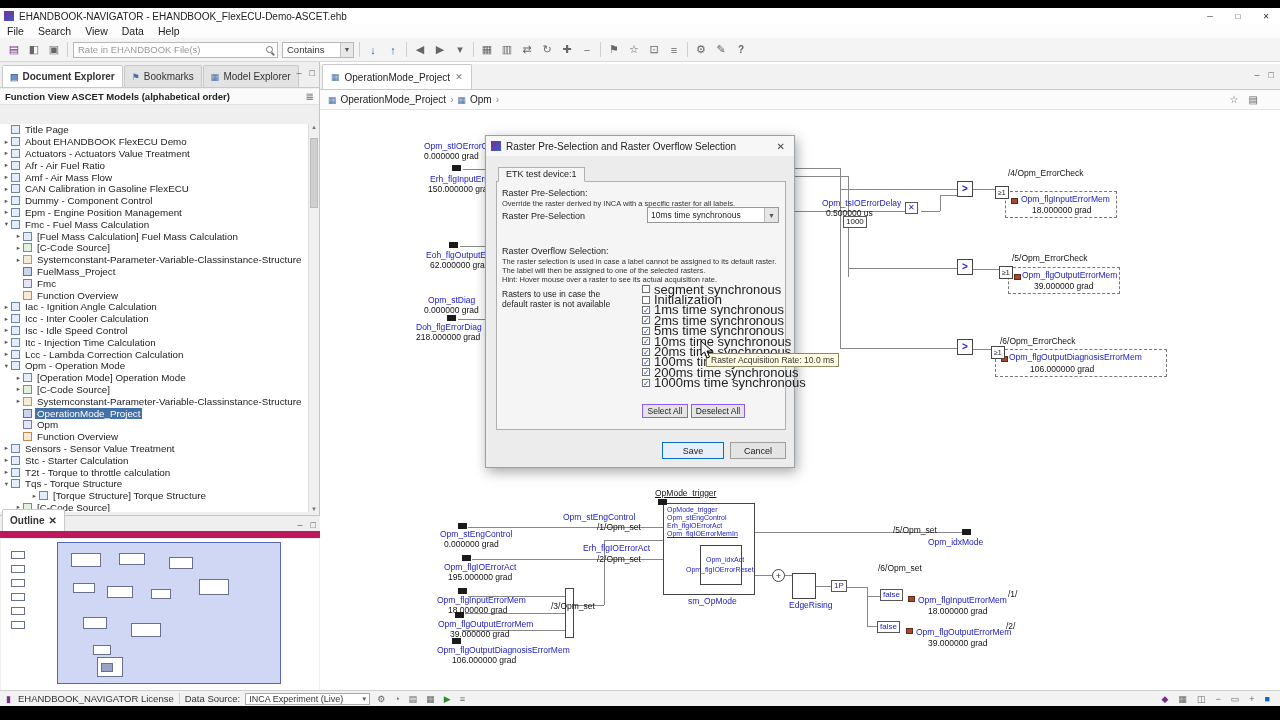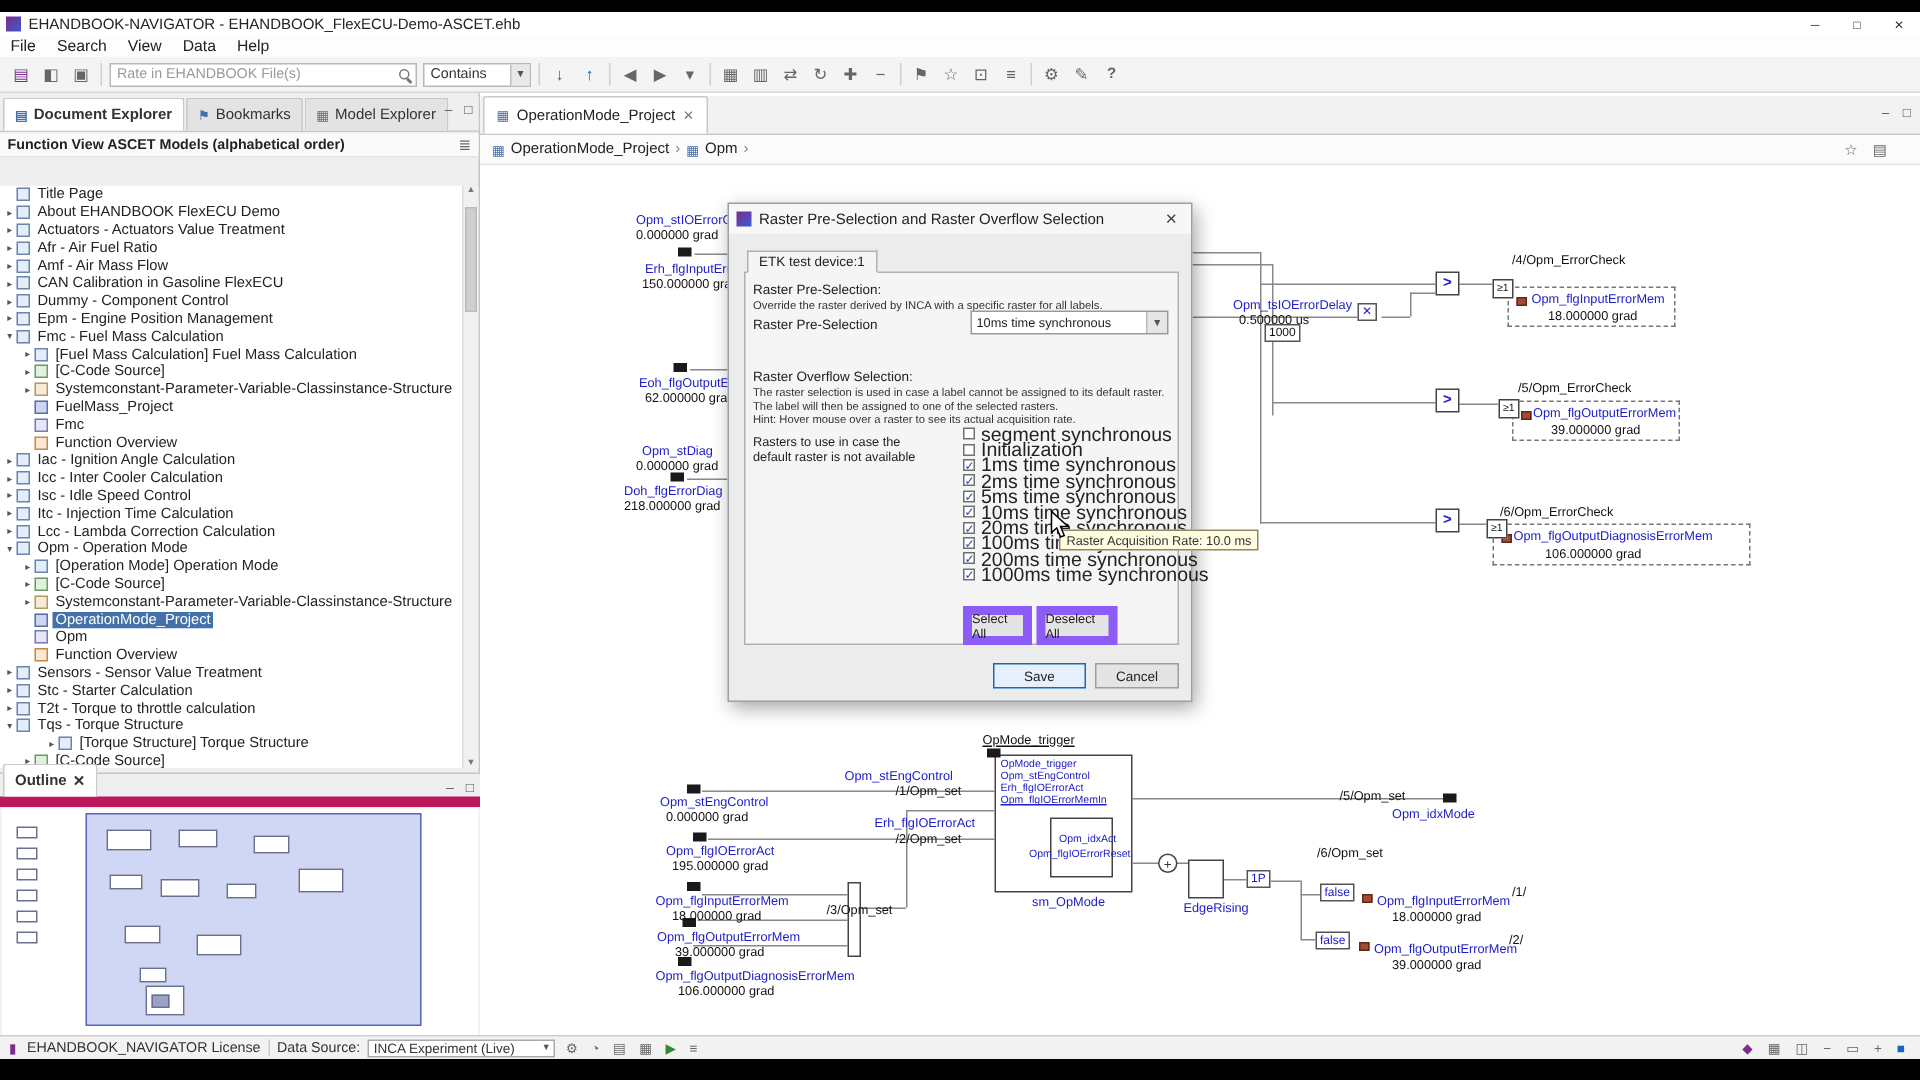--- a/index.html
+++ b/index.html
@@ -90,21 +90,21 @@
   .dlg-tab{position:absolute;left:12px;top:31px;height:15px;background:#f5f5f5;border:1px solid #b0b0b0;border-bottom:1px solid #f5f5f5;padding:1px 7px 0;font-size:9px;z-index:2;}
   .dlg-box{position:absolute;left:10px;top:45px;width:290px;height:249px;background:#f5f5f5;border:1px solid #b0b0b0;}
   .dh{position:absolute;font-size:9px;color:#222;}
   .dt{position:absolute;font-size:7.5px;color:#333;line-height:9px;}
   .dselect{position:absolute;left:150px;top:25px;width:132px;height:16px;background:#fff;border:1px solid #999;display:flex;align-items:center;font-size:8.5px;padding-left:3px;}
   .dselect .dd{margin-left:auto;width:14px;height:14px;background:#e6e6e6;border-left:1px solid #bbb;display:flex;align-items:center;justify-content:center;font-size:7px;color:#555;}
   .cbcol{position:absolute;left:145px;top:102px;width:140px;}
   .cbrow{height:10.4px;display:flex;align-items:center;gap:4px;}
   .cb{width:8px;height:8px;border:1px solid #707070;background:#fff;font-size:8px;line-height:7px;color:#2050a0;text-align:center;flex:none;}
   .cblbl{font-size:13px;color:#222;white-space:nowrap;}
-  .dbtn{position:absolute;height:26px;background:#e4e4e4;border:6px solid #8b5cf6;font-size:8.5px;display:flex;align-items:center;justify-content:center;color:#222;}
+  .dbtn{position:absolute;height:14px;background:#e4e4e4;border:1px solid #8b5cf6;font-size:8.5px;display:flex;align-items:center;justify-content:center;color:#222;}
   .bigbtn{position:absolute;height:17px;background:#e4e4e4;border:1px solid #9d9d9d;font-size:9px;display:flex;align-items:center;justify-content:center;color:#222;}
   .bigbtn.def{border:1px solid #0a6ebd;background:#e7f0fa;}
   .tip{position:absolute;left:706px;top:353px;background:#fffce1;border:1px solid #8a8a66;font-size:8.5px;color:#333;padding:1px 4px;z-index:40;white-space:nowrap;}
   .cursor{position:absolute;left:700px;top:340px;z-index:50;}
   
   .statusbar{position:absolute;left:0;top:690px;width:1280px;height:16px;background:#f2f2f2;border-top:1px solid #cfcfcf;display:flex;align-items:center;font-size:9.5px;color:#333;padding:0 4px;gap:5px;}
   .sic{font-size:9px;color:#666;padding:0 2px;}
   .ssep{width:1px;height:11px;background:#ccc;}
   .scombo{width:125px;height:12px;background:#fff;border:1px solid #aaa;display:flex;align-items:center;font-size:9px;padding-left:3px;}
   .scombo .dd{margin-left:auto;font-size:6px;color:#555;padding-right:2px;}

